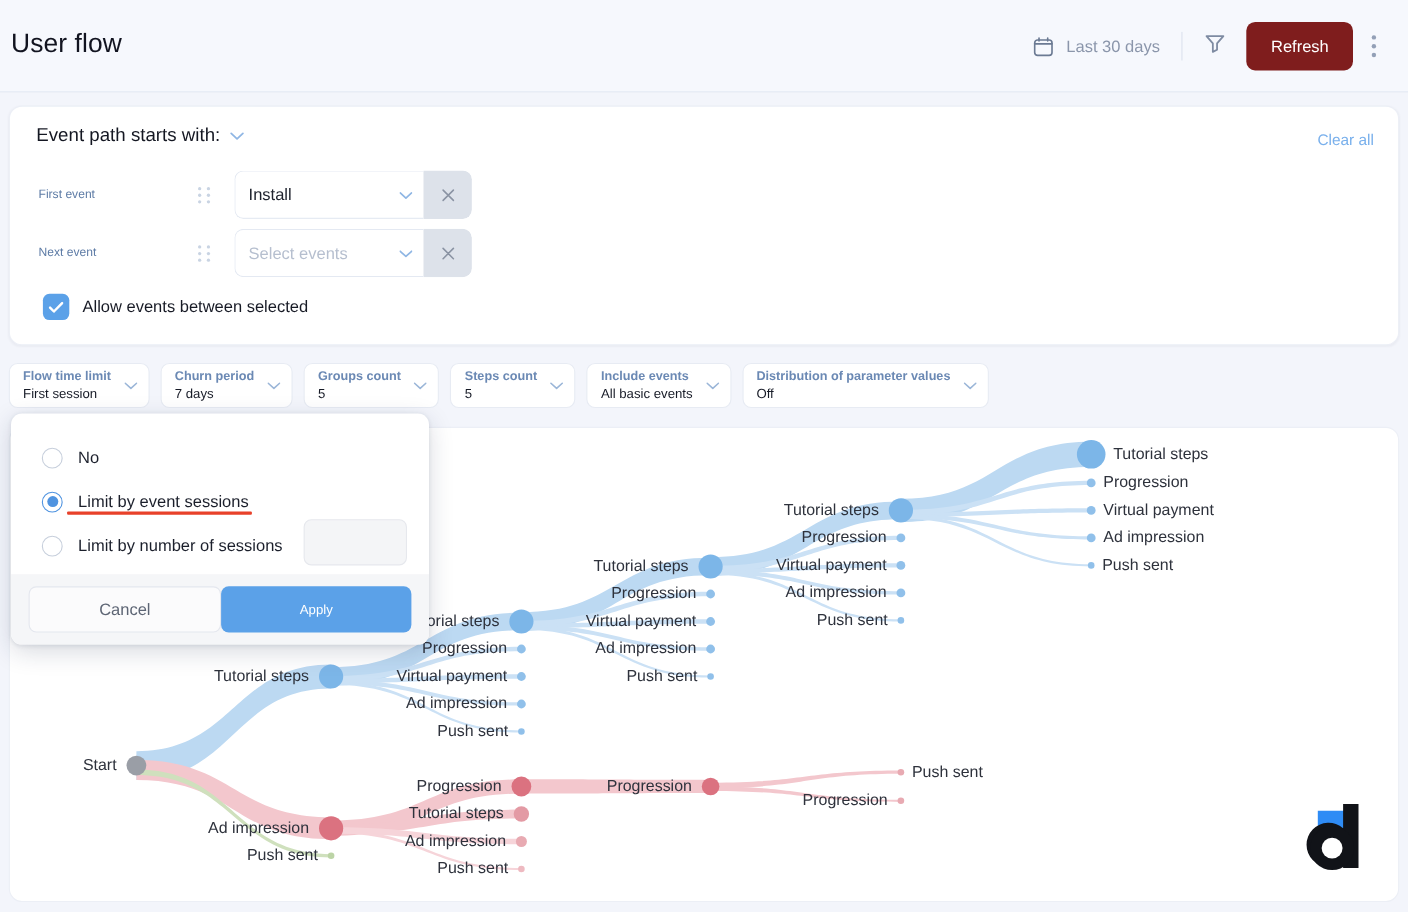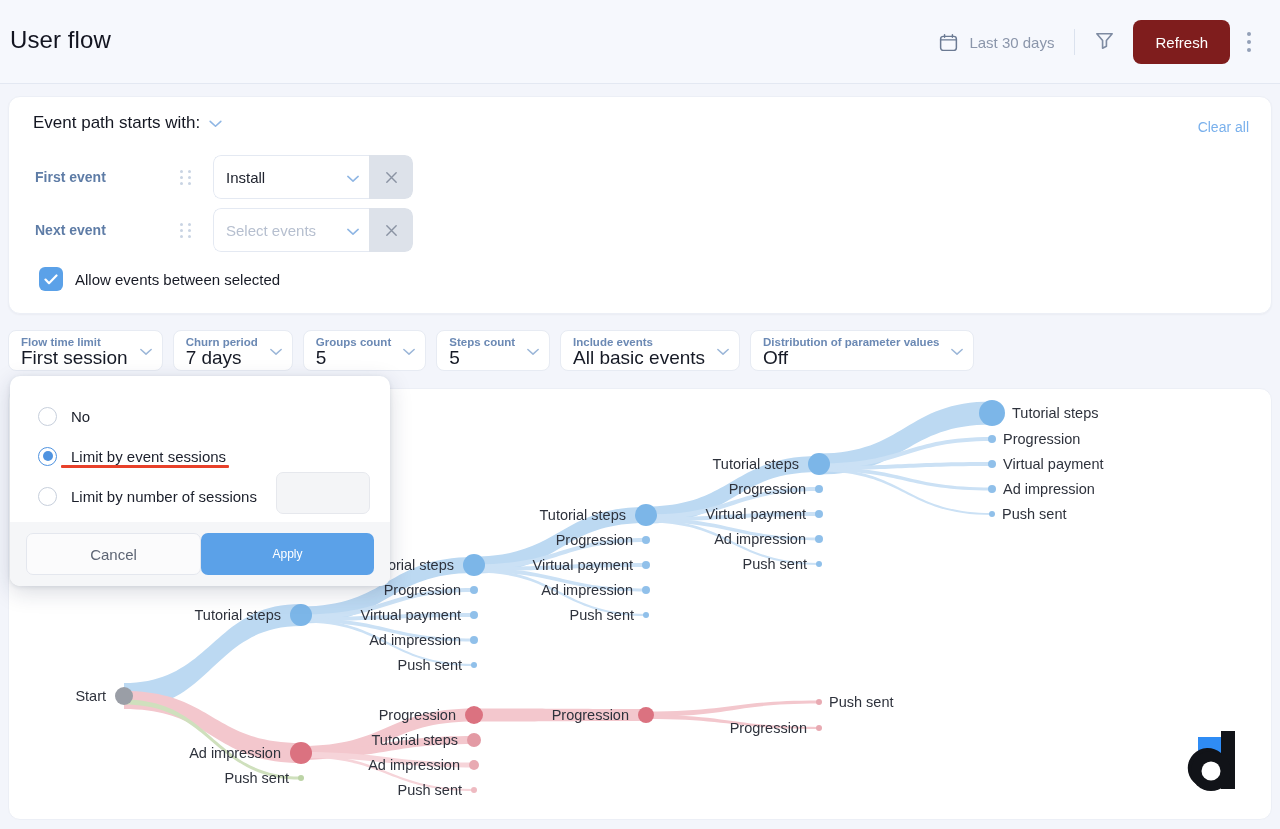--- a/index.html
+++ b/index.html
@@ -64,26 +64,26 @@
     font-size: 17px; color: #141722;
   }
   .chev-sm { display:block; }
   .clear-all {
     position: absolute; right: 22px; top: 22px;
     color: #79b0ec; font-size: 14px; cursor: pointer;
   }
   .ev-row { position: absolute; left: 26px; display: flex; align-items: center; height: 44px; }
   .ev-row.r1 { top: 58px; }
   .ev-row.r2 { top: 111px; }
-  .ev-label { width: 145px; font-size: 14px; font-weight: bold; color: #5e7ca6; }
+  .ev-label { width: 145px; font-size: 11px; font-weight: normal; color: #5e7ca6; }
   .grip { width: 16px; display: grid; grid-template-columns: 3px 3px; gap: 3px 5px; margin-right: 17px; }
   .grip i { width: 3px; height: 3px; background: #c9d4e3; border-radius: 50%; display:block; }
   .ev-ctl { display: flex; height: 44px; border-radius: 8px; overflow: hidden; }
   .ev-select {
-    width: 156px; height: 44px; background: #fff; border: 1px solid #e4e9f2;
+    width: 172px; height: 44px; background: #fff; border: 1px solid #e4e9f2;
     border-right: none; border-radius: 8px 0 0 8px;
     display: flex; align-items: center; padding: 0 10px 0 12px;
     font-size: 15px; color: #20242f; cursor: pointer; justify-content: space-between;
   }
   .ev-select.placeholder { color: #b6bfcf; }
   .ev-x {
     width: 44px; height: 44px; background: #dde2ea; display: flex;
     align-items: center; justify-content: center; cursor: pointer;
     border-radius: 0 8px 8px 0;
   }
@@ -103,21 +103,21 @@
     display: flex; gap: 10px;
   }
   .setting {
     background: #fff; border: 1px solid #e7ebf3; border-radius: 8px;
     height: 41px; padding: 4px 10px 4px 12px;
     display: flex; align-items: center; gap: 12px;
     cursor: pointer;
   }
   .setting .txt { display: flex; flex-direction: column; justify-content: flex-end; }
   .setting .s-label { font-size: 11.5px; color: #6b89b4; font-weight: bold; line-height: 15px; }
-  .setting .s-value { font-size: 19px; color: #161a26; line-height: 16px; }
+  .setting .s-value { font-size: 12px; color: #161a26; line-height: 16px; }
 
   
   .chart-card {
     position: absolute; left: 8px; top: 388px; width: 1264px; height: 432px;
     background: #fff; border-radius: 12px; border: 1px solid #eceff6;
     overflow: hidden;
   }
   .flow-svg { position: absolute; left: 0; top: 0; }
   .flow-label {
     position: absolute; font-size: 14.5px; color: #2e323c;

